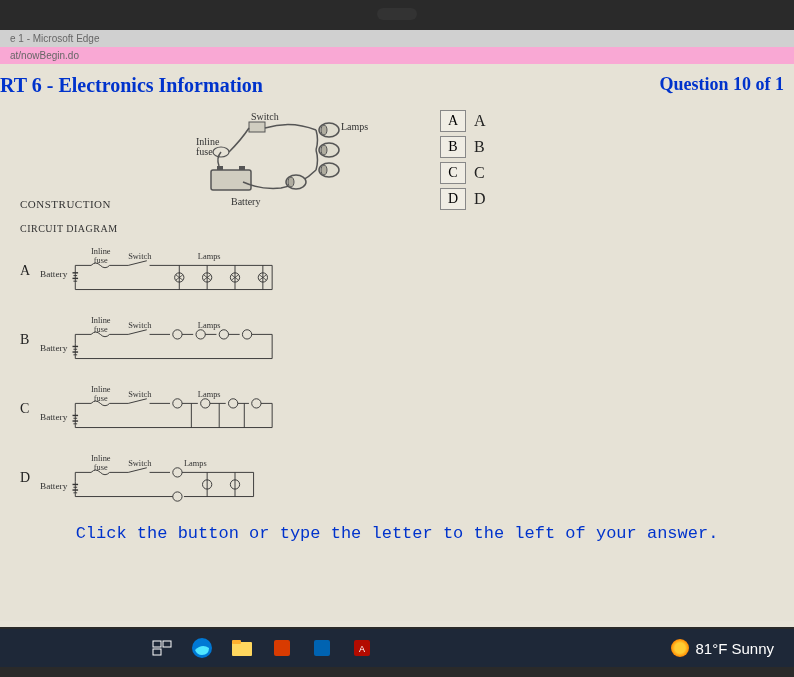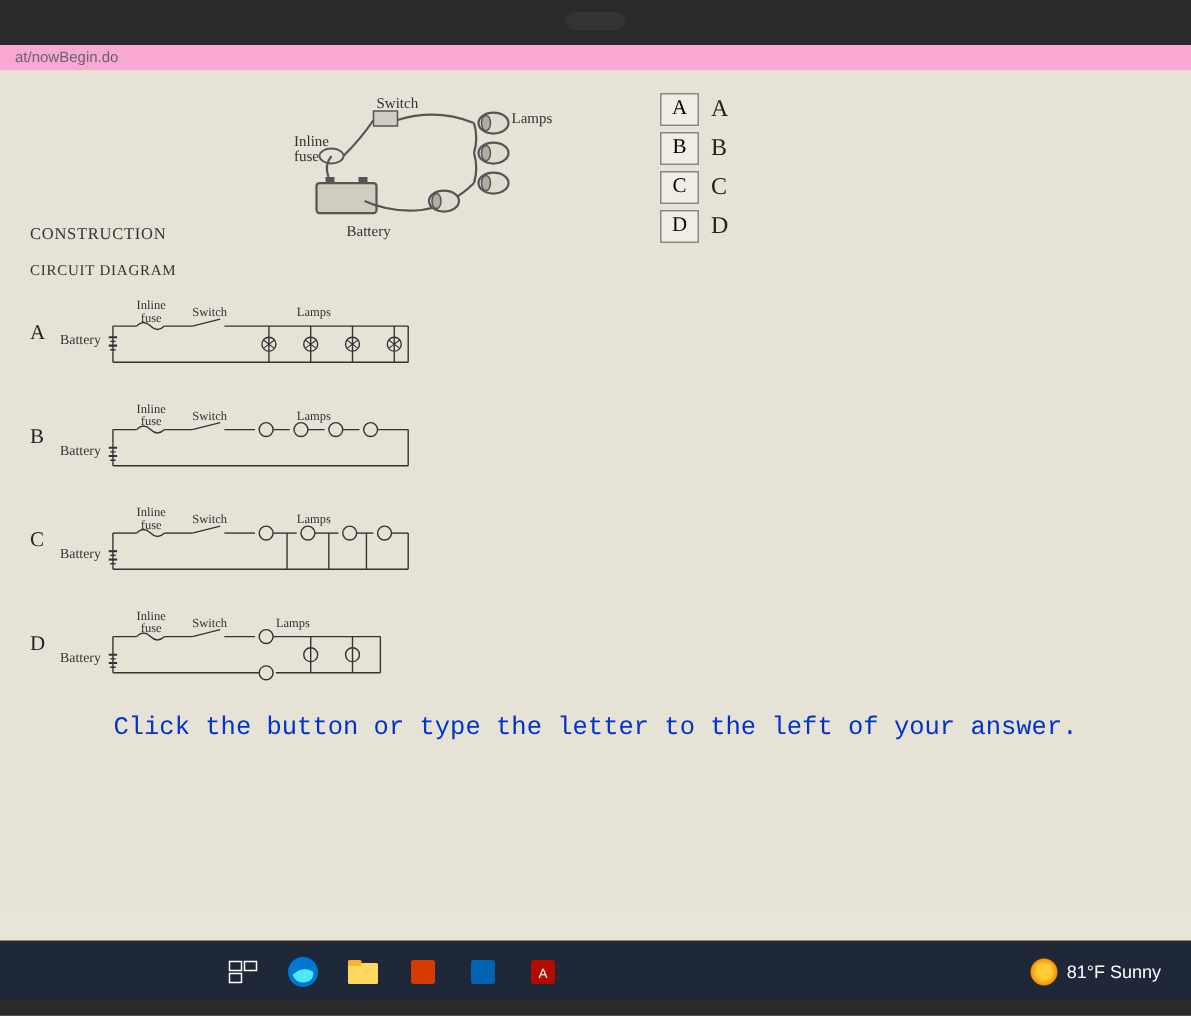--- a/index.html
+++ b/index.html
@@ -177,40 +177,45 @@
       height: 24px;
       display: flex;
       align-items: center;
       justify-content: center;
     }
     .weather {
       display: flex;
       align-items: center;
       gap: 6px;
       color: #fff;
-      font-size: 12px;
+      font-size: 15px;
       font-family: 'Segoe UI', Arial, sans-serif;
     }
     .sun-icon {
       width: 18px;
       height: 18px;
       background: radial-gradient(circle, #ffcc33 40%, #ff8800 70%);
       border-radius: 50%;
     }
   </style>
 </head>
 <body>
 
 <div class="laptop-frame">
   <div class="camera"></div>
 
   <div class="screen">
+    <div class="browser-tab">e 1 - Microsoft Edge</div>
     <div class="browser-url">at/nowBegin.do</div>
 
     <div class="content">
+      <div class="header-row">
+        <div class="page-title">RT 6 - Electronics Information</div>
+        <div class="question-counter">Question 10 of 1</div>
+      </div>
 
       <div class="main-area">
         <div class="left-col">
           <div style="display:flex;align-items:flex-end;">
             <div class="construction-label" style="width:100px;">CONSTRUCTION</div>
             <div class="construction-diagram">
               <svg width="280" height="105" viewBox="0 0 280 105">
                 <text x="110" y="10" font-size="10" fill="#333">Switch</text>
                 <text x="200" y="20" font-size="10" fill="#333">Lamps</text>
                 <text x="55" y="35" font-size="10" fill="#333">Inline</text>

